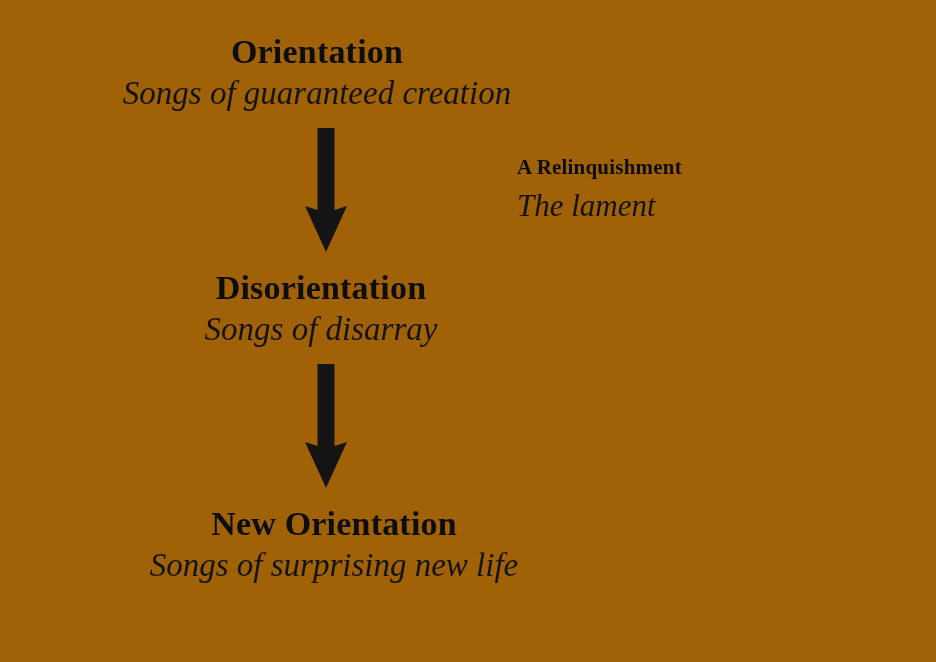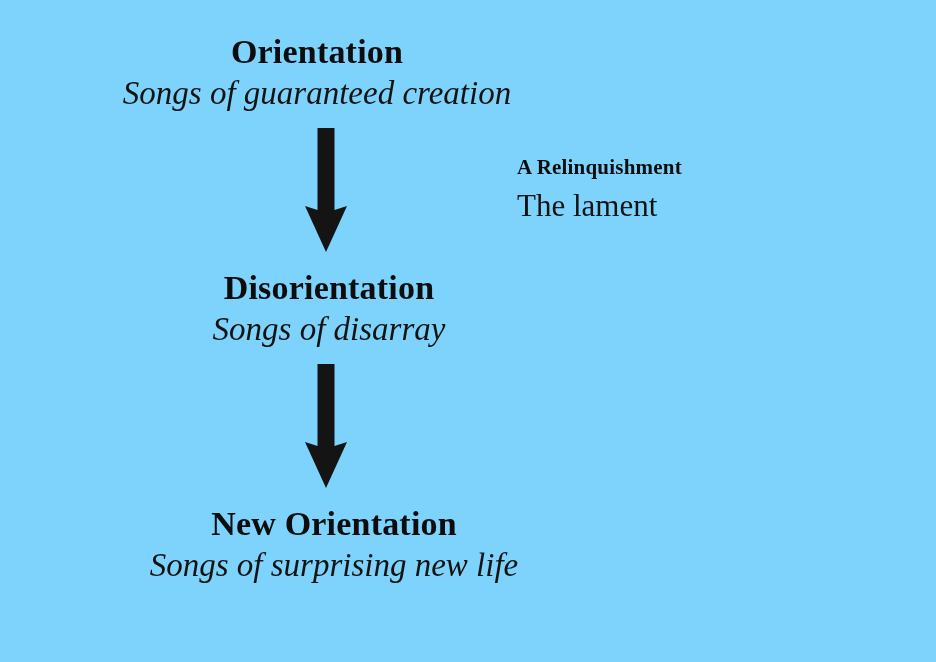--- a/index.html
+++ b/index.html
@@ -5,21 +5,21 @@
 <style>
   html, body {
     margin: 0;
     padding: 0;
     background: #ffffff;
   }
   #canvas {
     position: relative;
     width: 936px;
     height: 662px;
-    background: #7dd3fc;
+    background: #a16207;
     overflow: hidden;
     font-family: "Liberation Serif", "DejaVu Serif", serif;
     color: #101010;
   }
 
   
   .stage {
     position: absolute;
     text-align: center;
     white-space: nowrap;
@@ -45,33 +45,34 @@
     white-space: nowrap;
   }
   .note-title {
     font-weight: bold;
     font-size: 21px;
     line-height: 38px;
     letter-spacing: 0.2px;
     color: #0d0d0d;
   }
   .note-sub {
+    font-style: italic;
     font-size: 31px;
     line-height: 40px;
     color: #131313;
   }
 
   
   .arrow {
     position: absolute;
   }
   .arrow svg { display: block; }
 
   #stage-0 { left: 0px;   top: 32px;  width: 634px; }
-  #stage-1 { left: 10px;   top: 268px; width: 638px; }
+  #stage-1 { left: 2px;   top: 268px; width: 638px; }
   #stage-2 { left: 15px;   top: 504px; width: 638px; }
 
   #note-0 { left: 517px; top: 148px; }
   #note-1 { left: 517px; top: 383px; }
 
   #arrow-0 { left: 288px; top: 128px; }
   #arrow-1 { left: 288px; top: 364px; }
 </style>
 </head>
 <body>

